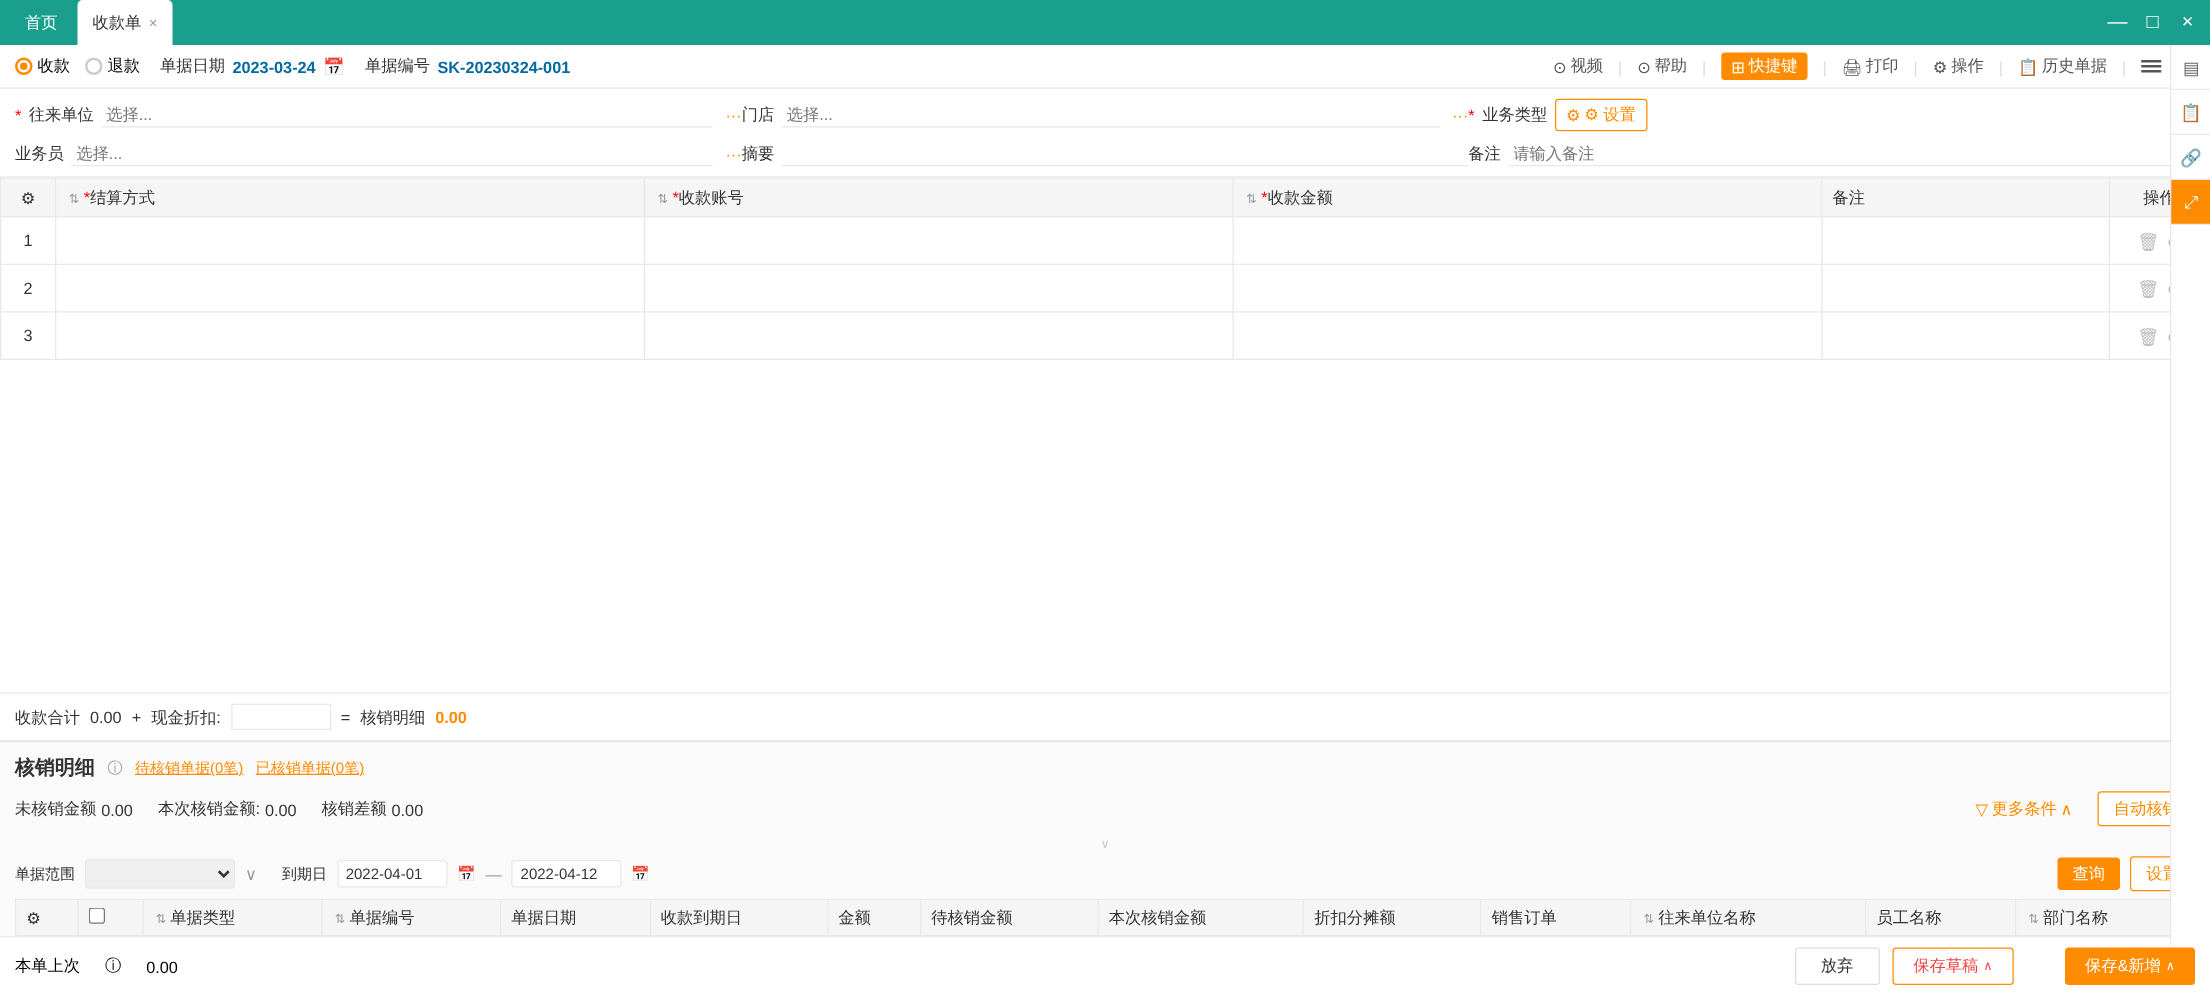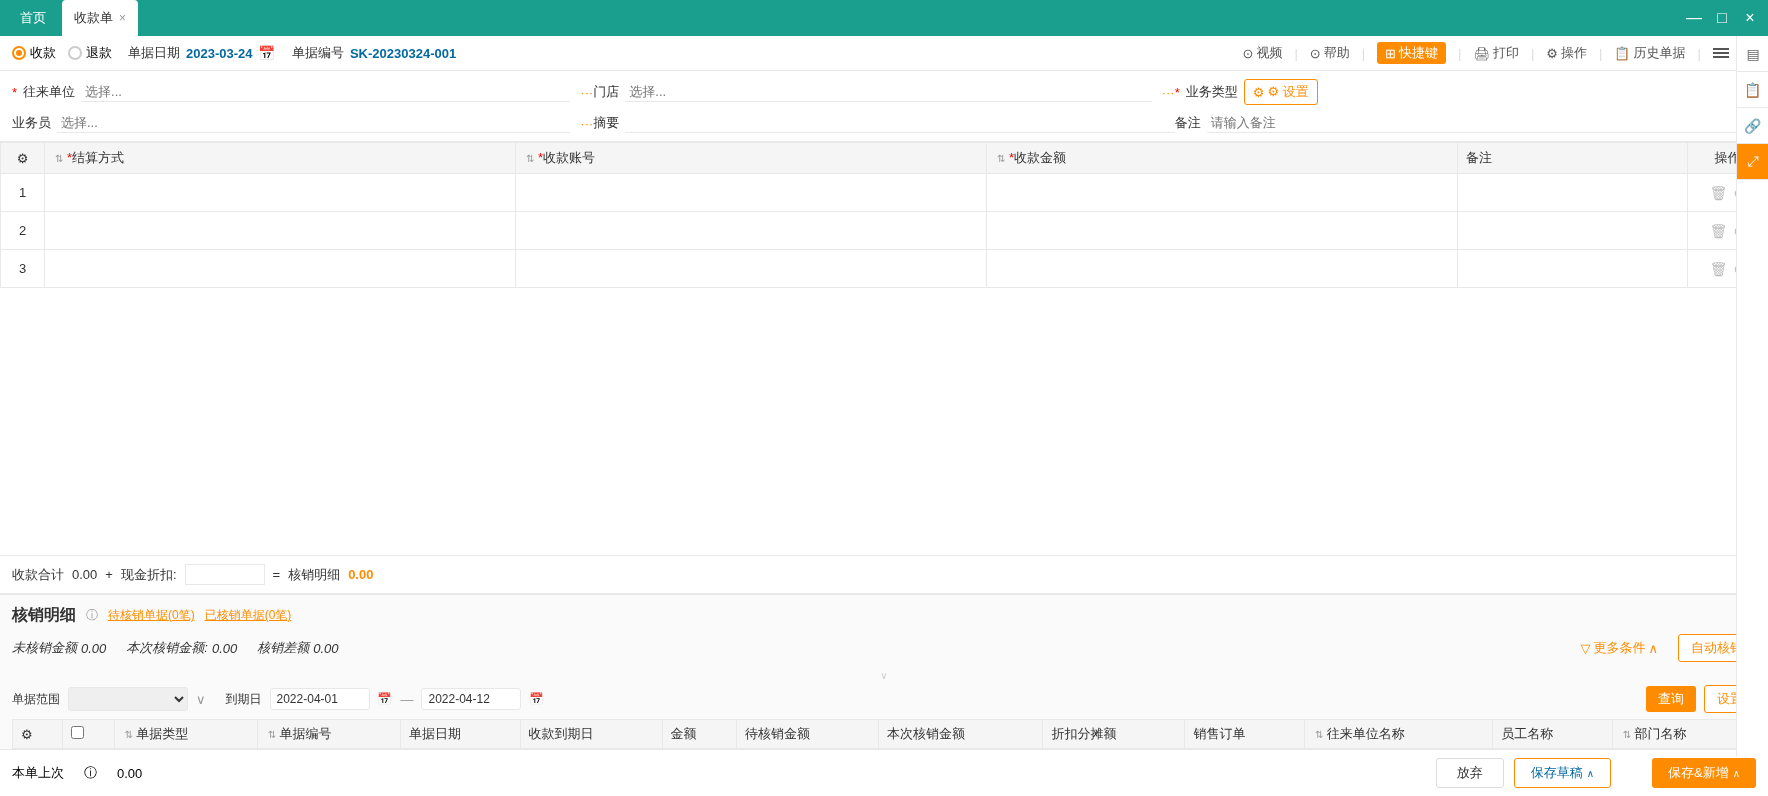--- a/index.html
+++ b/index.html
@@ -217,21 +217,21 @@
       text-decoration: underline;
     }
     .tab-link.active-link { color: #ff8c00; }
 
     .stats-row {
       display: flex;
       align-items: center;
       gap: 20px;
       margin-bottom: 8px;
     }
-    .stat-item { display: flex; align-items: center; gap: 4px; font-size: 12px; font-style: italic; }
+    .stat-item { display: flex; align-items: flex-end; gap: 4px; font-size: 12px; }
     .stat-label { color: #333; }
     .stat-value { color: #333; }
 
     .filter-row {
       display: flex;
       align-items: center;
       justify-content: space-between;
       margin-bottom: 6px;
     }
     .filter-left { display: flex; align-items: center; gap: 8px; }
@@ -264,21 +264,21 @@
       color: #333;
       min-width: 120px;
     }
     .filter-date {
       border: 1px solid #e8e8e8;
       padding: 3px 6px;
       border-radius: 3px;
       font-size: 12px;
       outline: none;
       color: #333;
-      width: 100px;
+      width: 88px;
     }
     .date-icon { color: #999; font-size: 12px; cursor: pointer; }
     .date-sep { color: #999; }
 
     
     .bottom-table-wrap {
       overflow: auto;
       max-height: 120px;
     }
     .bottom-table { width: 100%; border-collapse: collapse; }
@@ -310,21 +310,21 @@
       background: #fff;
       color: #333;
       border: 1px solid #ddd;
       padding: 5px 20px;
       border-radius: 3px;
       cursor: pointer;
       font-size: 13px;
     }
     .btn-save-draft {
       background: #fff;
-      color: #0369a1;
+      color: #ef4444;
       border: 1px solid #ff8c00;
       padding: 5px 16px;
       border-radius: 3px;
       cursor: pointer;
       font-size: 13px;
       display: flex; align-items: center; gap: 4px;
     }
     .btn-save-new {
       background: #ff8c00;
       color: #fff;

